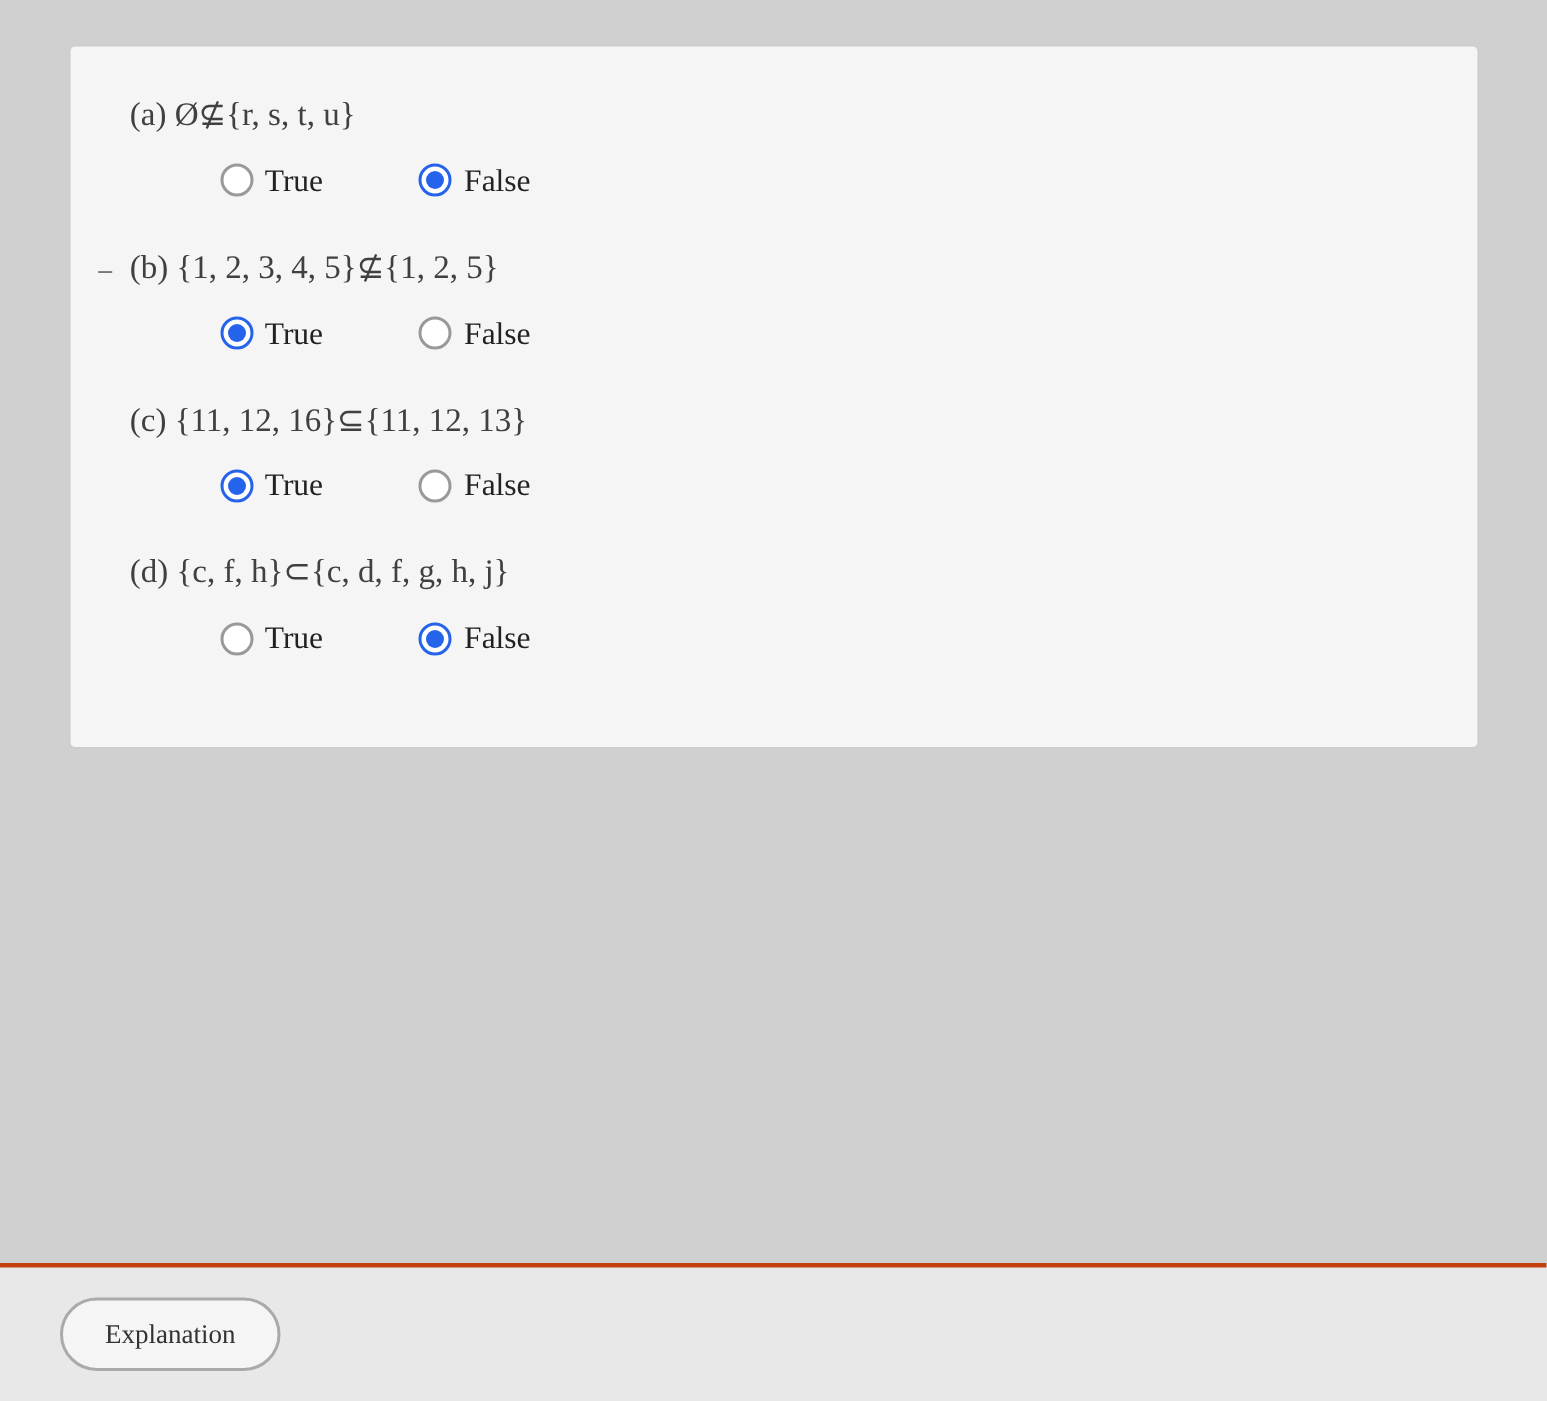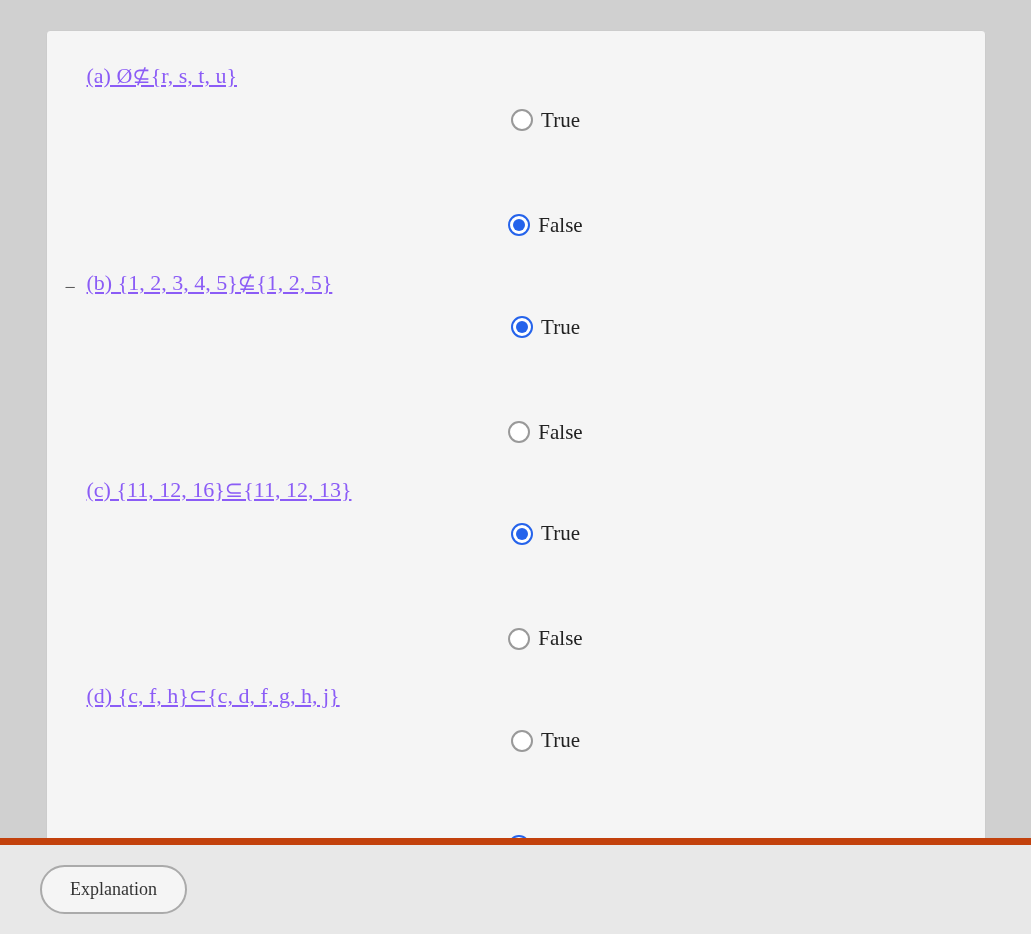--- a/index.html
+++ b/index.html
@@ -29,31 +29,30 @@
       padding: 30px 40px;
       margin-top: 10px;
     }
 
     .question-block {
       margin-bottom: 30px;
     }
 
     .question-text {
       font-size: 22px;
-      color: #8b5cf6;
+      color: #404040;
       margin-bottom: 16px;
       line-height: 1.4;
-      text-decoration: underline;
     }
 
     .options-row {
       display: flex;
-      flex-direction: column;
+      flex-direction: row;
       align-items: center;
-      gap: 80px;
+      gap: 64px;
       margin-left: 60px;
     }
 
     .radio-option {
       display: flex;
       align-items: center;
       gap: 8px;
       cursor: pointer;
     }
 
@@ -83,21 +82,21 @@
     }
 
     .radio-label {
       font-size: 21px;
       color: #222;
     }
 
     .bottom-bar {
       width: 1031px;
       background-color: #e8e8e8;
-      border-top: 7px solid #c2410c;
+      border-top: 3px solid #c2410c;
       display: flex;
       flex-direction: row;
       align-items: center;
       gap: 16px;
       padding: 20px 40px;
       margin-top: auto;
       position: fixed;
       bottom: 0;
       left: 0;
     }

